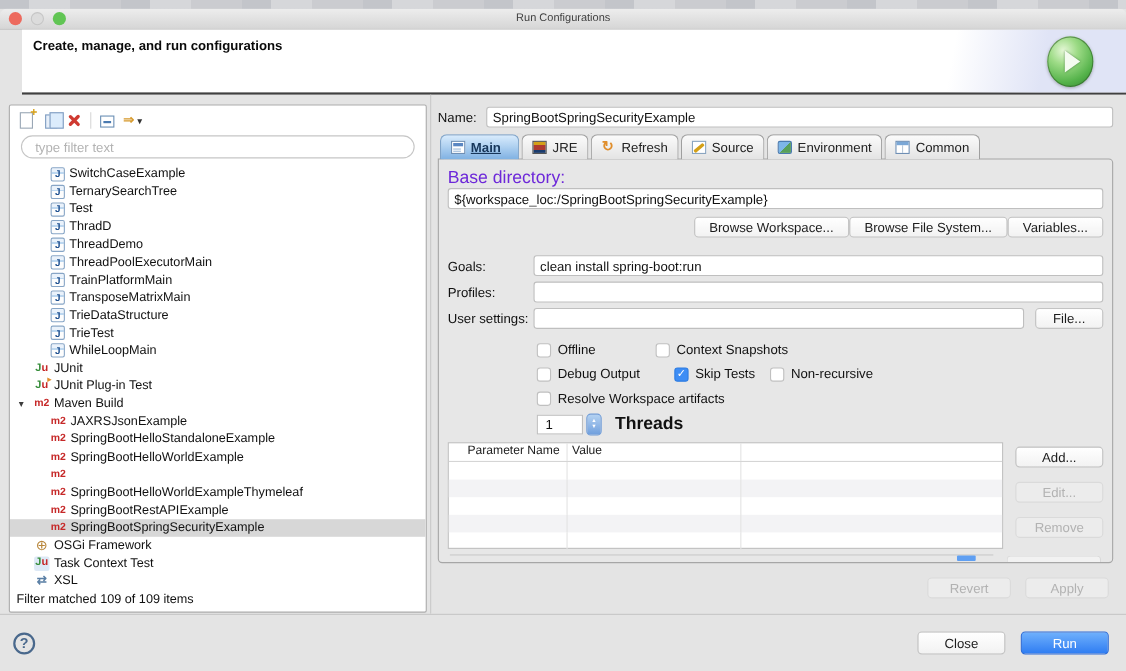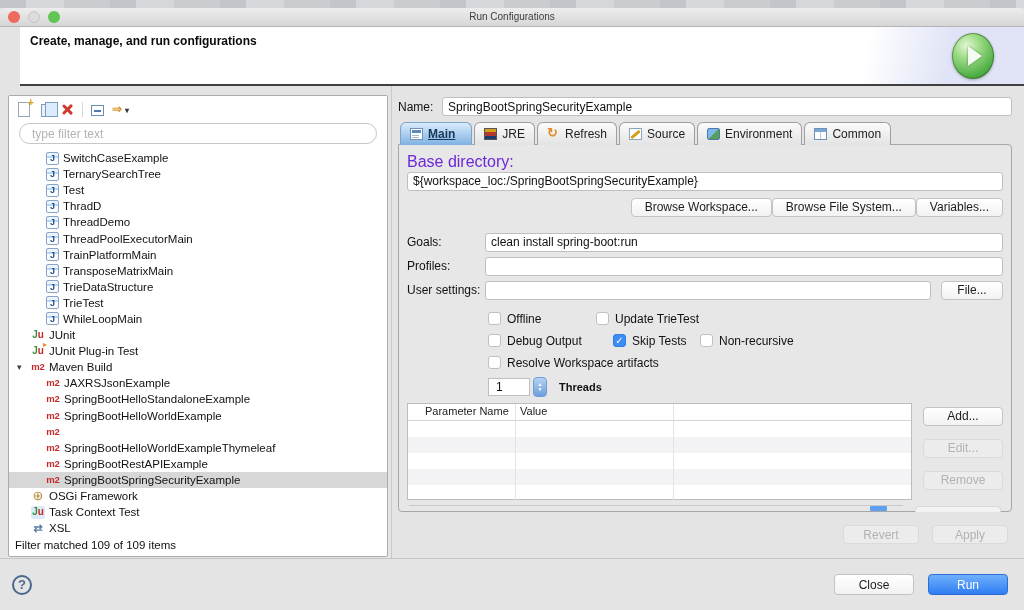--- a/index.html
+++ b/index.html
@@ -109,21 +109,21 @@
   .r2 .ck:nth-child(2){width:87px;}
   .cb{width:13px;height:13px;border:1px solid #c0c0c0;border-radius:3px;background:#fff;margin-right:6px;flex:none;
     font-size:10px;line-height:12px;text-align:center;color:#fff;}
   .cb.on{background:var(--accent_blue,#3d8df5);border-color:#2f7de2;}
   .threads{display:flex;align-items:center;margin-left:81px;margin-top:2px;height:20px;}
   .stepval{width:42px;height:18px;border:1px solid #bfbfbf;background:#fff;font-size:12px;padding-left:7px;display:flex;align-items:center;color:#111;}
   .stepper{width:14px;height:20px;margin-left:3px;border-radius:4px;border:1px solid #6f9cd8;
     background:linear-gradient(#b4d2f2,#709fdd);display:flex;flex-direction:column;align-items:center;justify-content:center;color:#fff;font-size:5px;line-height:5px;}
   .stepper::before{content:"\25B2";}
   .stepper::after{content:"\25BC";}
-  .thlabel{margin-left:12px;font-size:11px;color:#111;font-weight:bold;}
+  .thlabel{margin-left:12px;font-size:16px;color:#111;font-weight:bold;}
   .tablerow{display:flex;margin-top:6px;gap:11px;}
   .ptable{flex:1;border:1px solid #bdbdbd;background:#fff;display:flex;flex-direction:column;height:97px;}
   .phead{display:flex;height:17px;border-bottom:1px solid #d5d5d5;font-size:11px;color:#222;flex:none;}
   .cell{padding:1px 4px;overflow:hidden;}
   .c1{width:95px;border-right:1px solid #e3e3e3;flex:none;margin-left:13px;}
   .c2{width:158px;border-right:1px solid #e3e3e3;flex:none;}
   .c3{flex:1;}
   .prow{display:flex;height:16px;flex:none;}
   .prow:nth-child(even){background:#f3f3f5;}
   .pbtns{width:80px;flex:none;display:flex;flex-direction:column;gap:13px;padding-top:4px;}
@@ -364,21 +364,21 @@
       </div>
 
       <div class="checks">
           <div class="ckrow r1">
             <label class="ck">
               <span class="cb"></span>
               <span>Offline</span>
             </label>
             <label class="ck">
               <span class="cb"></span>
-              <span>Update TrieTest</span>
+              <span>Context Snapshots</span>
             </label>
           </div>
           <div class="ckrow r2">
             <label class="ck">
               <span class="cb"></span>
               <span>Debug Output</span>
             </label>
             <label class="ck">
               <span class="cb on">✓</span>
               <span>Skip Tests</span>

